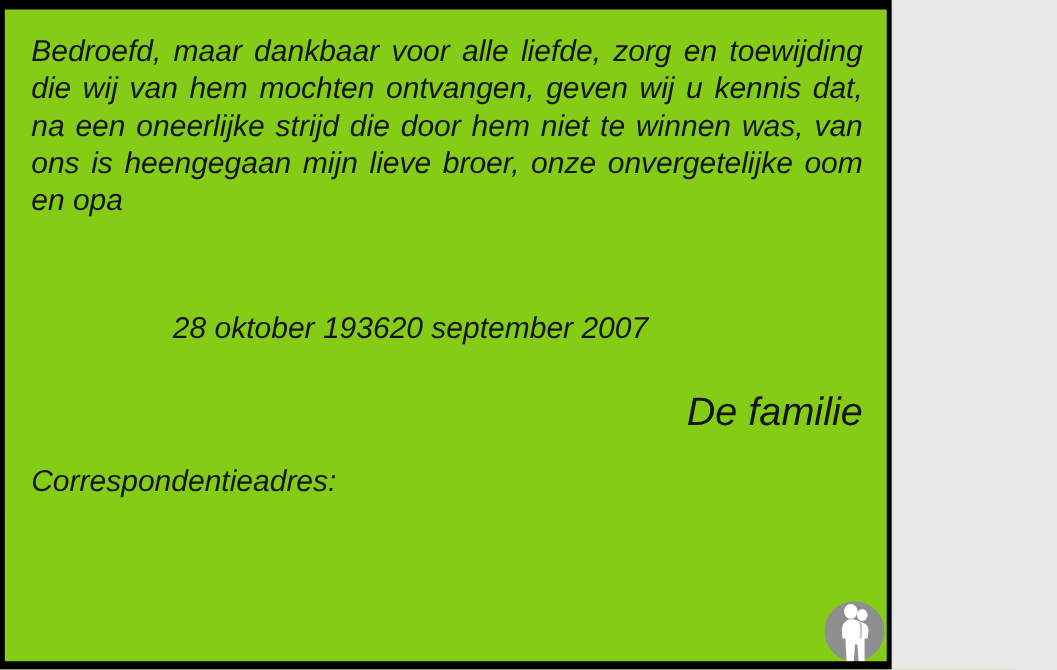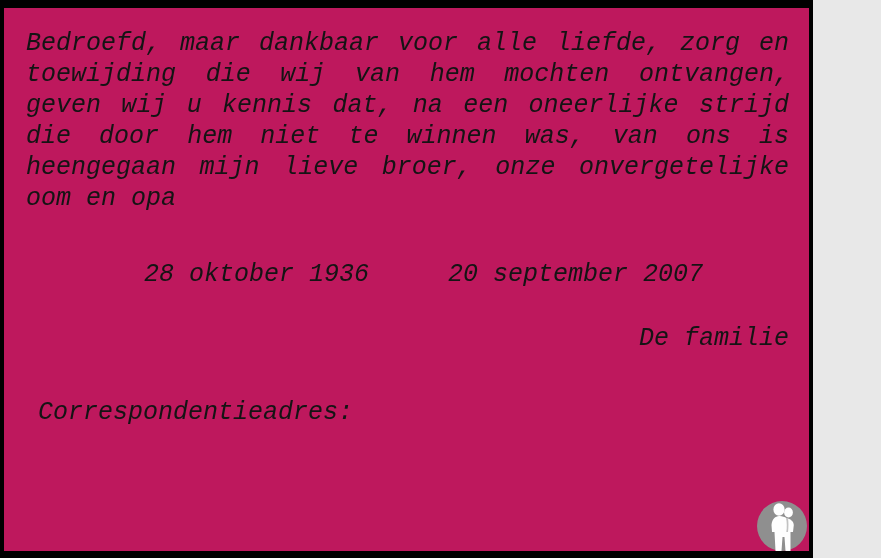--- a/index.html
+++ b/index.html
@@ -2,29 +2,29 @@
 <html><head>
 <meta charset="utf-8">
 <style>
   html, body {
     margin: 0;
     padding: 0;
     background: #e8e8e8;
   }
   .notice {
     position: relative;
-    width: 813px;
+    width: 743px;
     height: 558px;
     box-sizing: border-box;
-    background: #be185d;
+    background: #84cc16;
     border-style: solid;
     border-color: #000;
     border-width: 8px 4px 7px 4px;
     overflow: hidden;
-    font-family: Liberation Mono, monospace;
+    font-family: Liberation Sans, sans-serif;
     font-style: italic;
     color: #141414;
   }
   .intro {
     position: absolute;
     top: 20px;
     left: 22px;
     right: 20px;
     margin: 0;
     font-size: 25px;
@@ -41,36 +41,35 @@
     font-weight: normal;
     text-align: center;
     letter-spacing: 1px;
   }
   .dates {
     position: absolute;
     top: 252px;
     left: 140px;
     right: 106px;
     display: flex;
-    justify-content: space-between;
     font-size: 25px;
   }
   .family {
     position: absolute;
     top: 316px;
     right: 20px;
     margin: 0;
-    font-size: 25px;
+    font-size: 33px;
     text-align: center;
   }
   .address {
     position: absolute;
     top: 378px;
     left: 22px;
-    margin: 12px;
+    margin: 0;
     font-size: 25px;
     line-height: 30px;
   }
   .funeral {
     position: absolute;
     top: 498px;
     left: 20px;
     margin: 0;
     font-size: 25px;
   }

